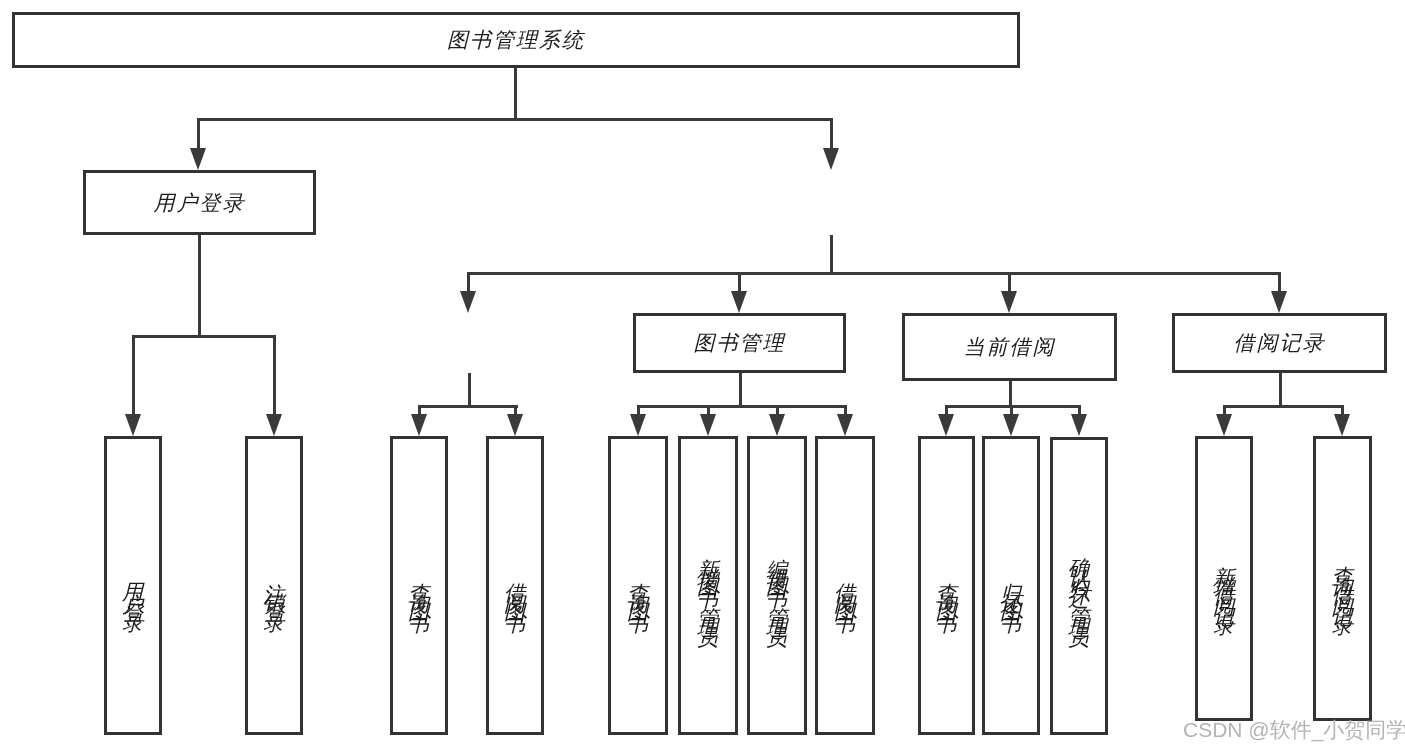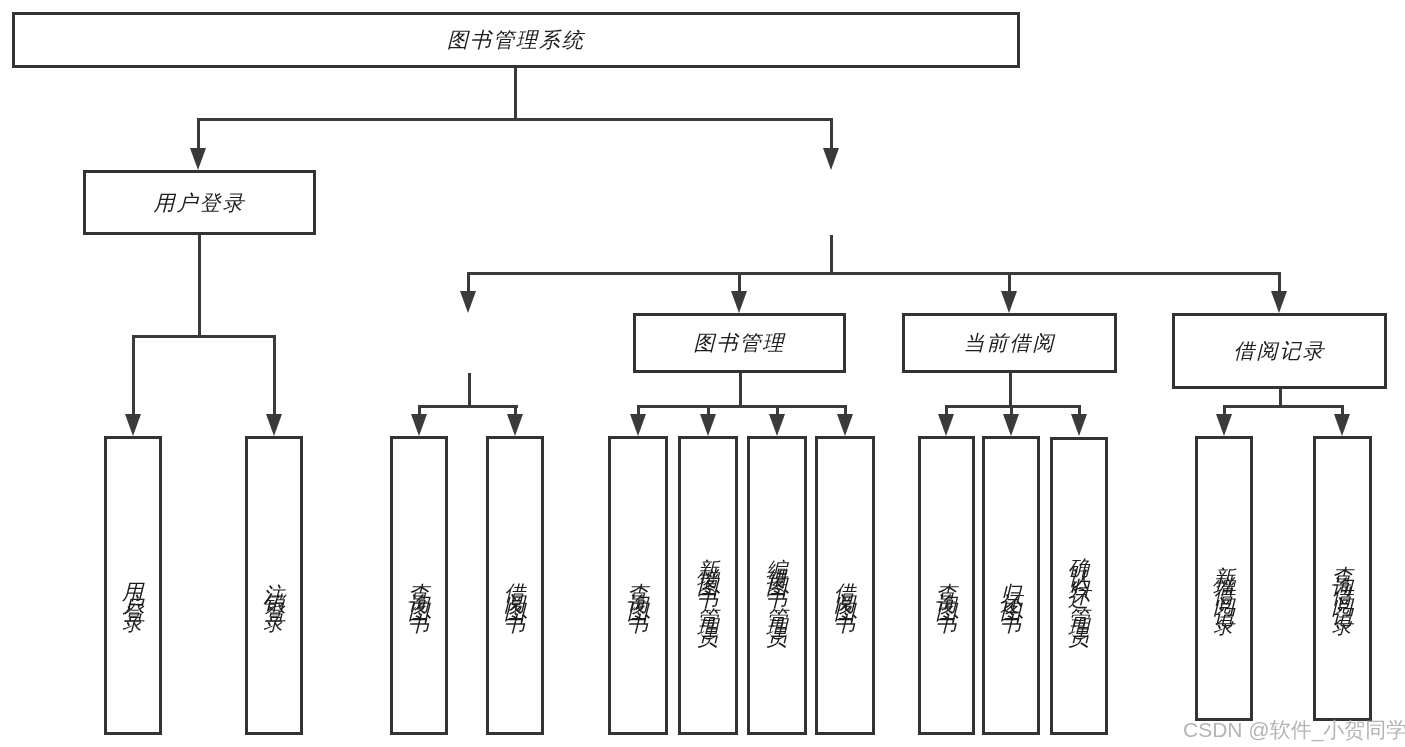--- a/index.html
+++ b/index.html
@@ -104,24 +104,24 @@
   <div class="vline" style="left:1008px; top:272px; height:21px;"></div>
   <div class="vline" style="left:1278px; top:272px; height:21px;"></div>
   <div class="arrow" style="left:460px; top:291px;"></div>
   <div class="arrow" style="left:731px; top:291px;"></div>
   <div class="arrow" style="left:1001px; top:291px;"></div>
   <div class="arrow" style="left:1271px; top:291px;"></div>
 
   <div class="node h" style="left:633px; top:313px; width:213px; height:60px;">
     <span>图书管理</span>
   </div>
-  <div class="node h" style="left:902px; top:313px; width:215px; height:60px;">
+  <div class="node h" style="left:902px; top:313px; width:215px; height:68px;">
     <span>当前借阅</span>
   </div>
-  <div class="node h" style="left:1172px; top:313px; width:215px; height:76px;">
+  <div class="node h" style="left:1172px; top:313px; width:215px; height:60px;">
     <span>借阅记录</span>
   </div>
 
   <div class="vline" style="left:468px; top:373px; height:35px;"></div>
   <div class="vline" style="left:739px; top:373px; height:35px;"></div>
   <div class="vline" style="left:1009px; top:373px; height:35px;"></div>
   <div class="vline" style="left:1279px; top:373px; height:35px;"></div>
 
   <div class="hline" style="left:418px; top:405px; width:100px;"></div>
   <div class="hline" style="left:637px; top:405px; width:210px;"></div>

